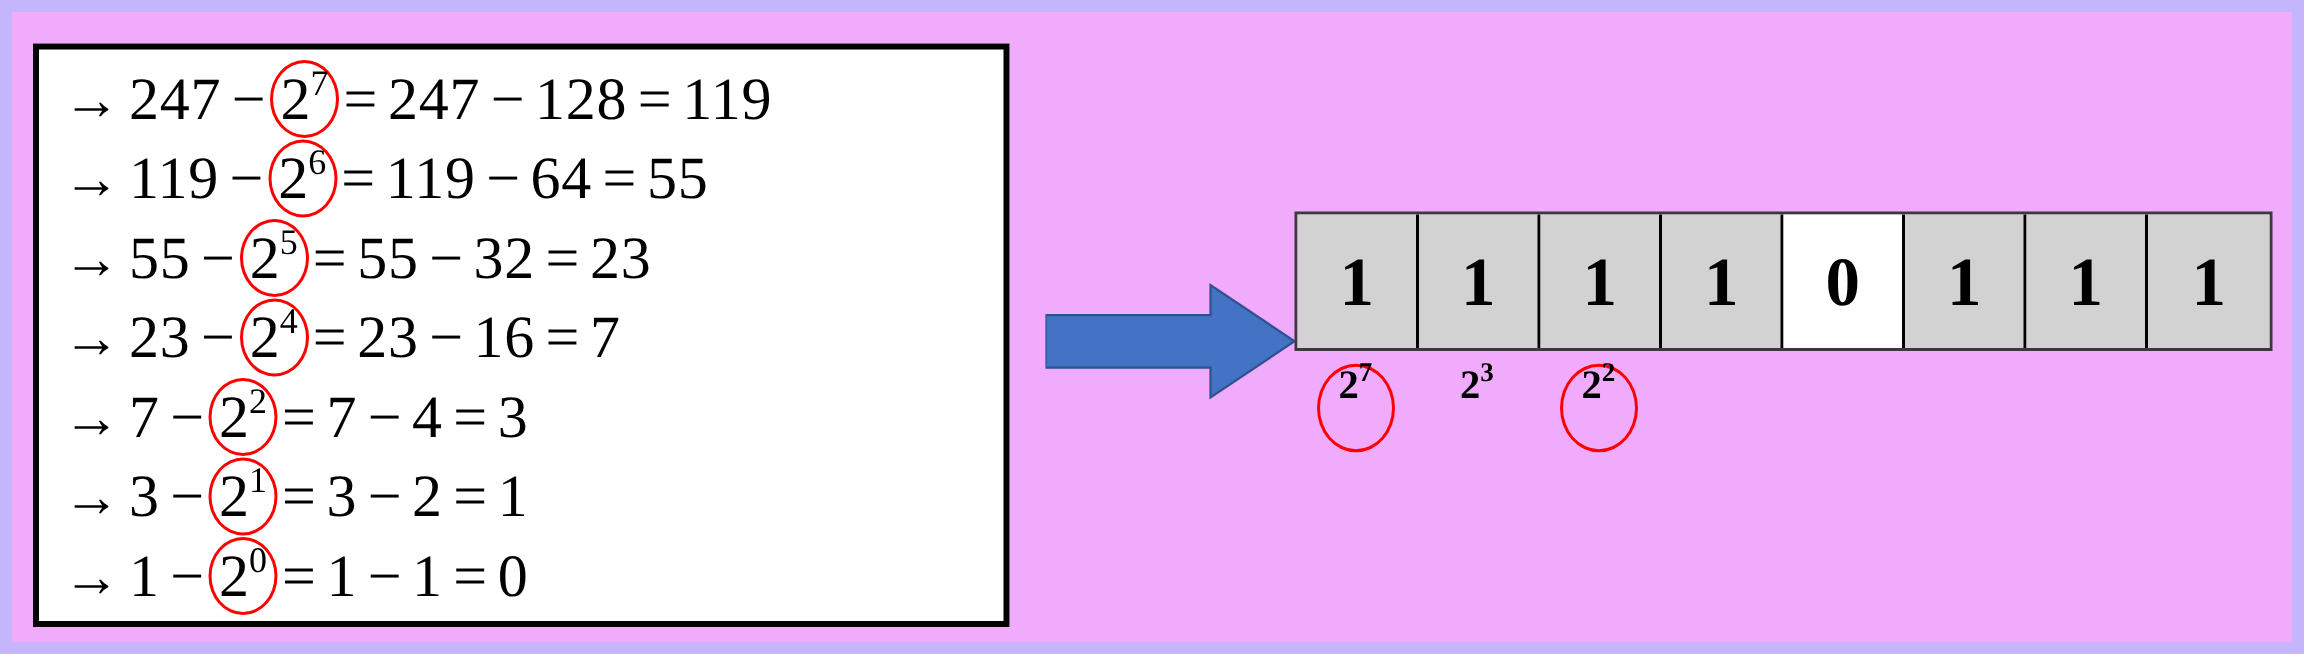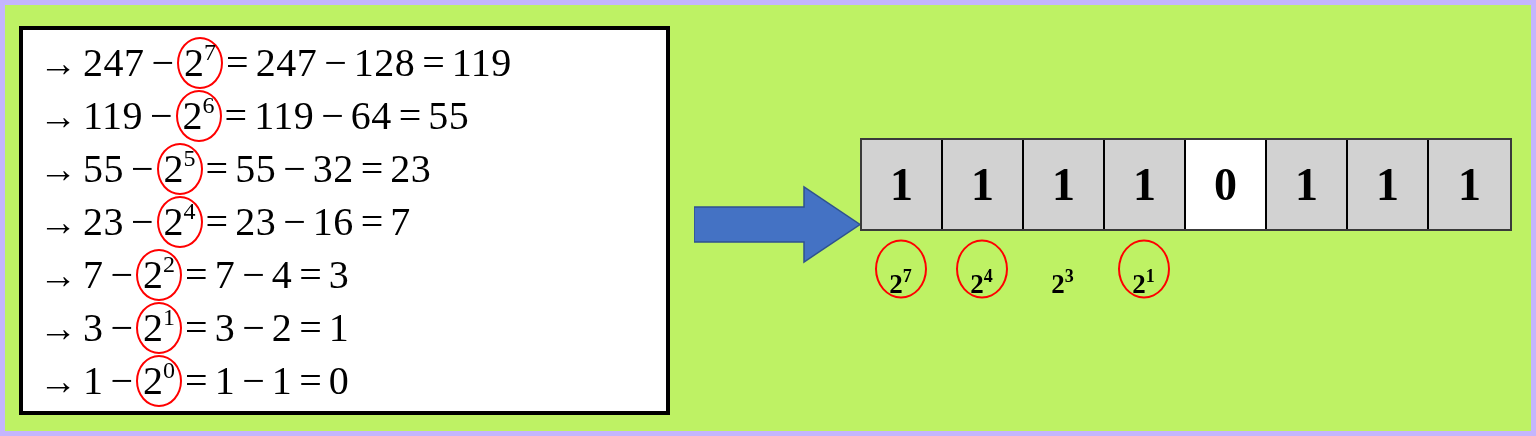--- a/index.html
+++ b/index.html
@@ -7,23 +7,23 @@
     padding: 0;
     background: #ffffff;
   }
   body {
     font-family: "Liberation Serif", serif;
   }
   #canvas {
     position: relative;
     width: 1536px;
     height: 436px;
-    background: #bef264;
-    box-sizing: border-box;
-    border: 5px solid #c4b5fd;
+    background: #f0abfc;
+    box-sizing: border-box;
+    border: 8px solid #c4b5fd;
     overflow: hidden;
   }
 
   
   #eq-box {
     position: absolute;
     left: 14px;
     top: 21px;
     width: 651px;
     height: 389px;
@@ -123,21 +123,21 @@
     position: absolute;
     left: 0;
     top: 100px;
     display: flex;
   }
   .lbl-cell {
     width: 81px;
     height: 62px;
     position: relative;
     display: flex;
-    align-items: flex-end;
+    align-items: flex-start;
     justify-content: center;
   }
   .lbl-text {
     position: relative;
     z-index: 2;
     font-size: 27px;
     font-weight: bold;
     font-family: "Liberation Serif", serif;
     color: #000000;
     white-space: nowrap;
@@ -194,26 +194,22 @@
         <div class="bit-cell">1</div>
         <div class="bit-cell">1</div>
         <div class="bit-cell">1</div>
       </div>
     <div id="label-row">
         <div class="lbl-cell">
           <span class="lbl-ring"></span>
           <span class="lbl-text"><span>2</span><span class="lbl-exp">7</span></span>
         </div>
         <div class="lbl-cell">
-          <span class="lbl-ring"></span>
-          <span class="lbl-text"><span>2</span><span class="lbl-exp">4</span></span>
-        </div>
-        <div class="lbl-cell">
           <span class="lbl-text"><span>2</span><span class="lbl-exp">3</span></span>
         </div>
         <div class="lbl-cell">
           <span class="lbl-ring"></span>
-          <span class="lbl-text"><span>2</span><span class="lbl-exp">1</span></span>
+          <span class="lbl-text"><span>2</span><span class="lbl-exp">2</span></span>
         </div>
       </div>
   </div>
 
 </div>
 
 </body></html>

